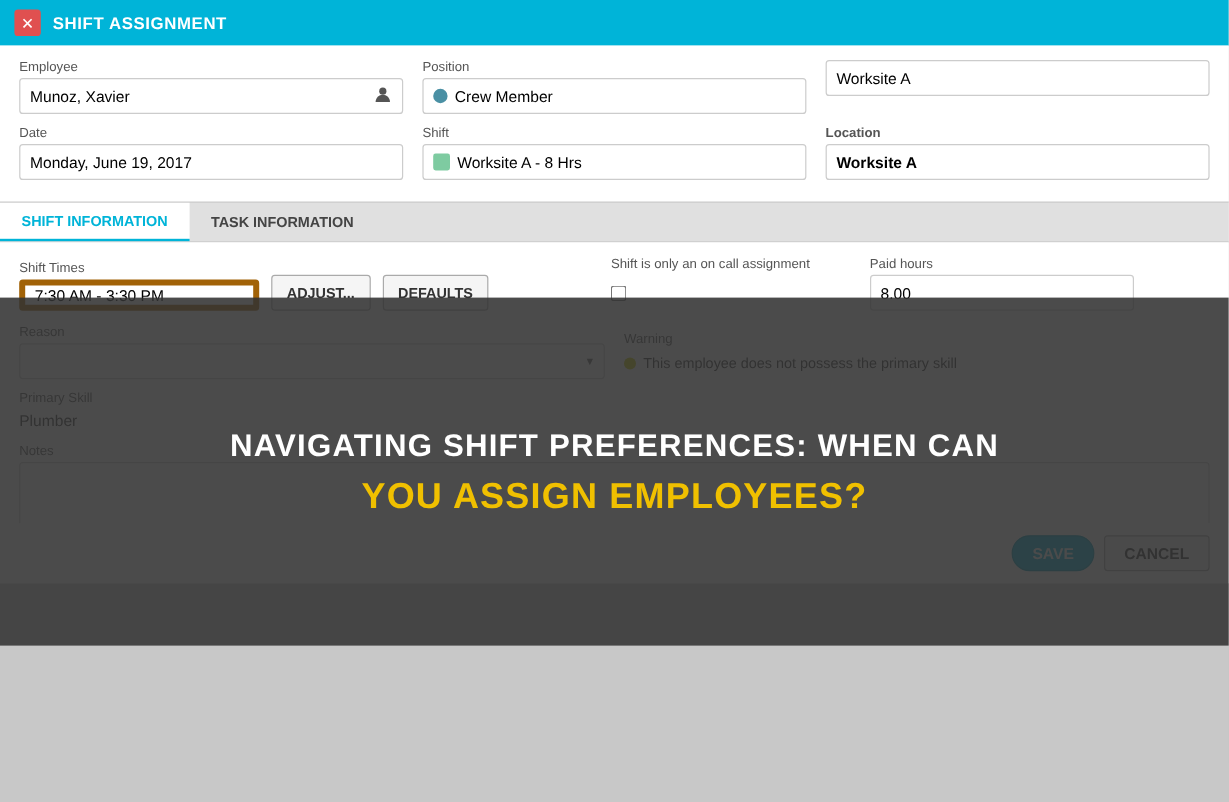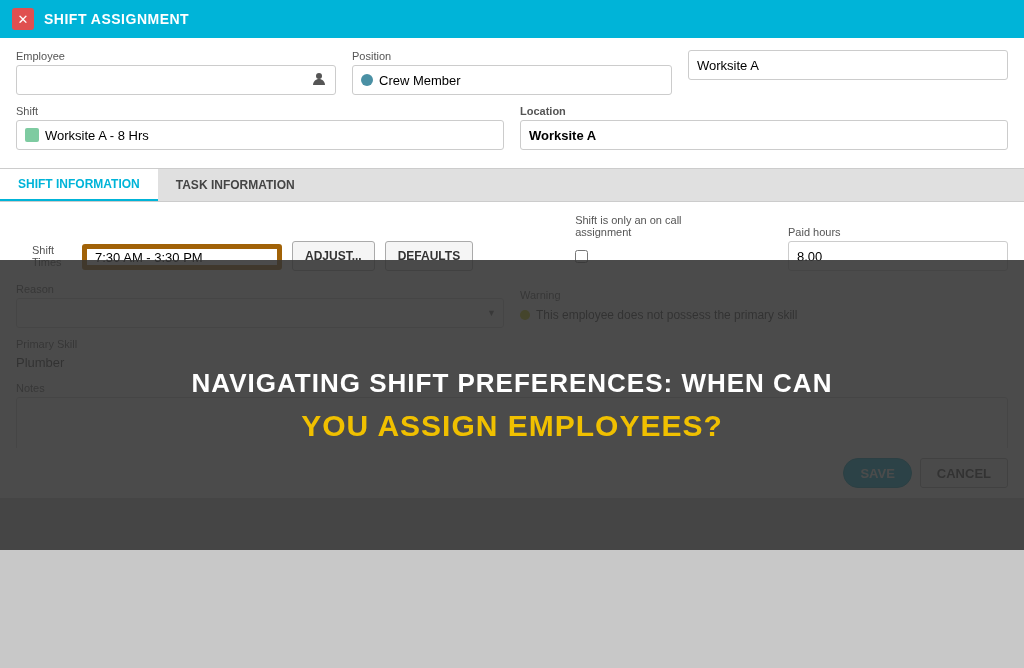--- a/index.html
+++ b/index.html
@@ -136,21 +136,21 @@
       color: #00b4d8;
     }
 
     .shift-info-section {
       padding: 12px 16px 8px;
       background: #fff;
     }
 
     .shift-times-group {
       display: flex;
-      margin-left: 16px;
+      flex-direction: column;
     }
 
     .shift-times-group label {
       font-size: 11px;
       color: #555;
       margin-bottom: 3px;
     }
 
     .shift-time-input {
       border: 5px solid #a16207;
@@ -316,21 +316,21 @@
       height: 80px;
       border: 1px solid #ccc;
       border-radius: 3px;
       padding: 5px 8px;
       font-size: 13px;
       resize: vertical;
     }
 
     .overlay {
       position: absolute;
-      top: 260px;
+      top: 248px;
       left: 0;
       width: 1024px;
       height: 290px;
       background: rgba(50, 50, 50, 0.88);
       display: flex;
       flex-direction: column;
       align-items: center;
       justify-content: center;
       z-index: 10;
     }
@@ -399,20 +399,21 @@
     <button class="close-btn">✕</button>
     <span class="title">SHIFT ASSIGNMENT</span>
   </div>
 
   <div class="form-section">
     <div class="form-row">
 
       <div class="form-group" style="flex:2.2;">
         <label>Employee</label>
         <div class="form-input">
+          <input type="text" value="Munoz, Xavier" style="">
           <span style="margin-left:auto;">
             <svg width="16" height="16" viewBox="0 0 16 16" fill="#555">
                 <circle cx="8" cy="5" r="3"></circle>
                 <path d="M2 14c0-3.3 2.7-6 6-6s6 2.7 6 6"></path>
               </svg>
           </span>
         </div>
       </div>
 
       <div class="form-group" style="flex:2.2;">
@@ -425,20 +426,26 @@
 
       <div class="form-group" style="flex:2.2;">
         <div class="form-input">
           <span>Worksite A</span>
         </div>
       </div>
     </div>
 
     <div class="form-row">
 
+      <div class="form-group" style="flex:2.2;">
+        <label>Date</label>
+        <div class="form-input">
+          <span>Monday, June 19, 2017</span>
+        </div>
+      </div>
 
       <div class="form-group" style="flex:2.2;">
         <label>Shift</label>
         <div class="form-input">
           <span class="shift-color-box"></span>
           <span>Worksite A - 8 Hrs</span>
         </div>
       </div>
 
       <div class="form-group" style="flex:2.2;font-weight:bold;">

